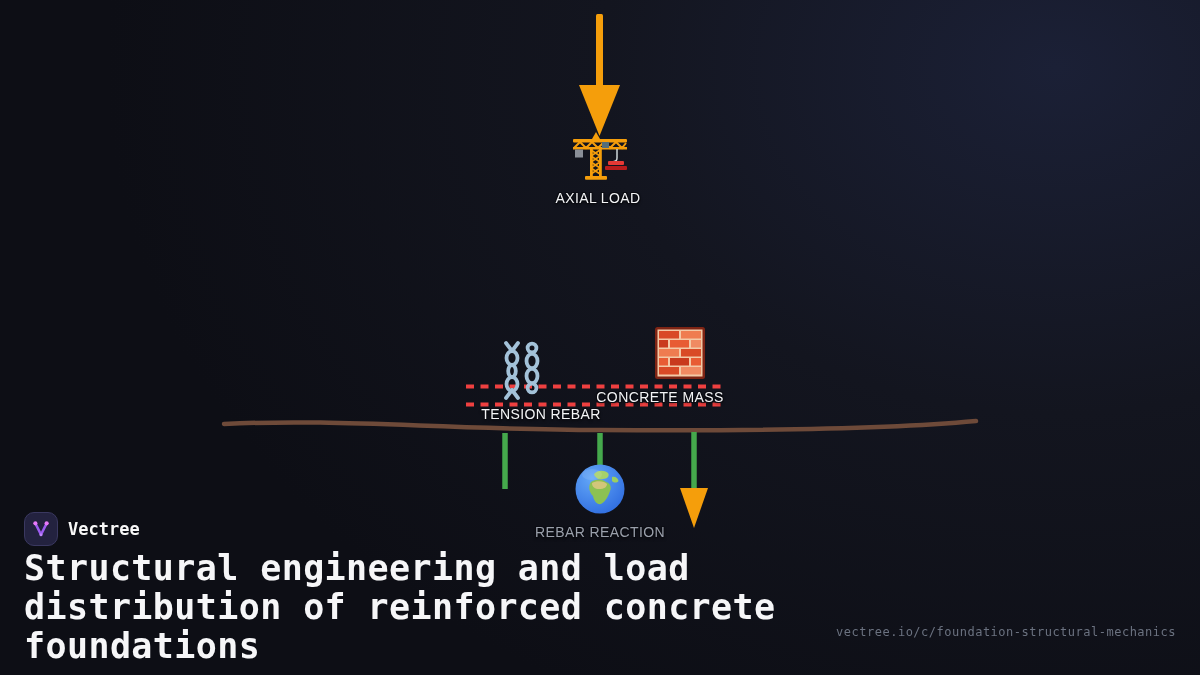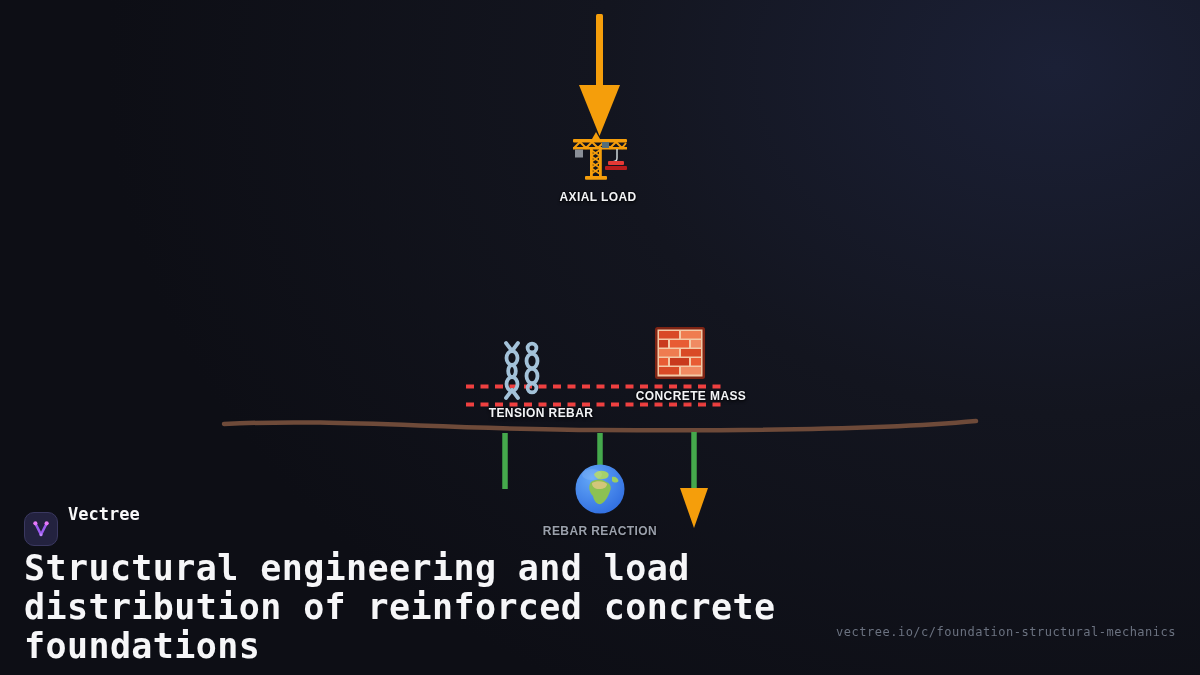--- a/index.html
+++ b/index.html
@@ -10,22 +10,22 @@
     background:
       radial-gradient(950px 720px at 88% 10%, #1b2036 0%, #13151f 48%, #0d0e15 100%);
     color: #f5f5f5;
   }
   .abs { position: absolute; }
 
   
   .diagram-label {
     position: absolute;
     transform: translateX(-50%);
-    font-size: 12px;
-    font-weight: bold;
+    font-size: 14px;
+    font-weight: normal;
     letter-spacing: 0.4px;
     white-space: nowrap;
     color: #f3f4f6;
     text-shadow: -1px -1px 0 #0b0c12, 1px -1px 0 #0b0c12,
                  -1px 1px 0 #0b0c12, 1px 1px 0 #0b0c12,
                  0 2px 3px rgba(0,0,0,.65);
   }
   .diagram-label.muted { color: #9aa0ab; }
 
   
@@ -33,21 +33,21 @@
     position: absolute;
     left: 24px; top: 512px;
     width: 34px; height: 34px;
     border-radius: 10px;
     background: #23223f;
     border: 1px solid #3a3860;
     display: flex; align-items: center; justify-content: center;
   }
   .brand-name {
     position: absolute;
-    left: 68px; top: 504px;
+    left: 68px; top: 519px;
     font-family: "DejaVu Sans Mono", monospace;
     font-weight: bold;
     font-size: 17px;
     color: #f8f8f8;
   }
   .page-title {
     position: absolute;
     left: 24px; top: 549px;
     width: 790px;
     font-family: "DejaVu Sans Mono", monospace;
@@ -153,21 +153,21 @@
   </defs>
   <circle cx="26" cy="26" r="24.5" fill="url(#ocean)"></circle>
   <path d="M20 11 C23 7, 30 6.5, 34 10 C36 13, 33 16, 29 16 C25 17, 21 15, 20 11 Z" fill="#a6d16b"></path>
   <path d="M17 19 C21 15.5, 29 15.5, 32 19 C36 20, 38 24, 36 28 C34 34, 31 39, 27 41 C23 42, 20 38, 19 33 C15 29, 14 23, 17 19 Z" fill="#8cc152"></path>
   <path d="M18 20 C22 17.5, 30 17.5, 33 21 C33 24, 30 26, 25 26 C21 26, 18 24, 18 20 Z" fill="#d9c77e" opacity="0.9"></path>
   <path d="M38 14 C41 13, 44 15, 44.5 18 C43 20, 40 20, 38 18 Z" fill="#9ccf5f"></path>
   <ellipse cx="18" cy="11.5" rx="10" ry="5.5" fill="#ffffff" opacity="0.10"></ellipse>
 </svg>
 
 <div class="diagram-label" style="left:598px;top:190px">AXIAL LOAD</div>
-<div class="diagram-label" style="left:691px;top:389px">CONCRETE MASS</div>
+<div class="diagram-label" style="left:660px;top:389px">CONCRETE MASS</div>
 <div class="diagram-label" style="left:541px;top:406px">TENSION REBAR</div>
 <div class="diagram-label muted" style="left:600px;top:524px">REBAR REACTION</div>
 
 <div class="brand-logo">
   <svg width="34" height="34" viewBox="0 0 34 34">
     <path d="M11 11 L17 23 L23 11" stroke="#9d5cf0" stroke-width="2.6" fill="none" stroke-linecap="round" stroke-linejoin="round"></path>
     <circle cx="11" cy="11" r="2.2" fill="#e879f9"></circle>
     <circle cx="23" cy="11" r="2.2" fill="#e879f9"></circle>
     <circle cx="17" cy="23" r="1.6" fill="#c084fc"></circle>
   </svg>

